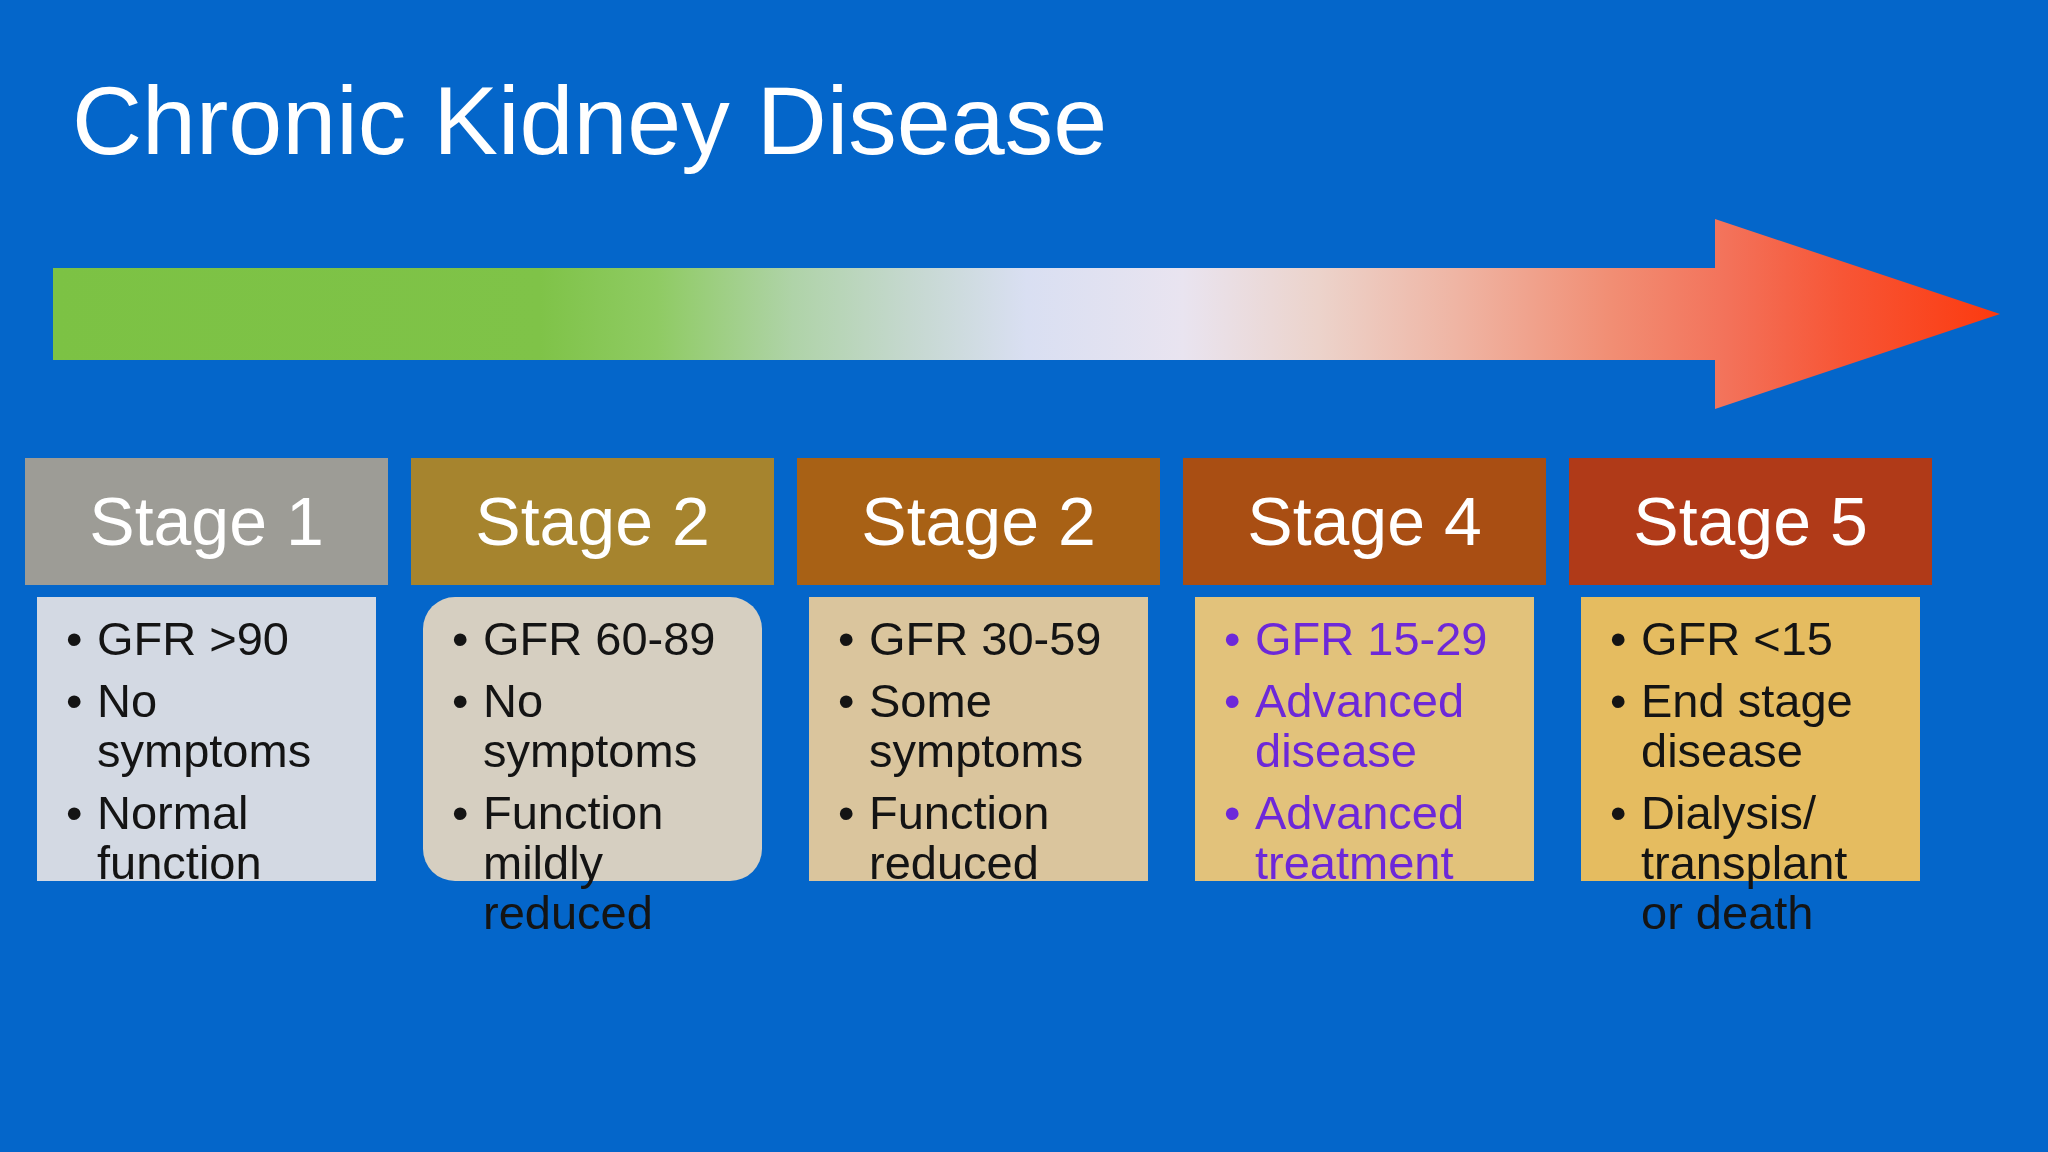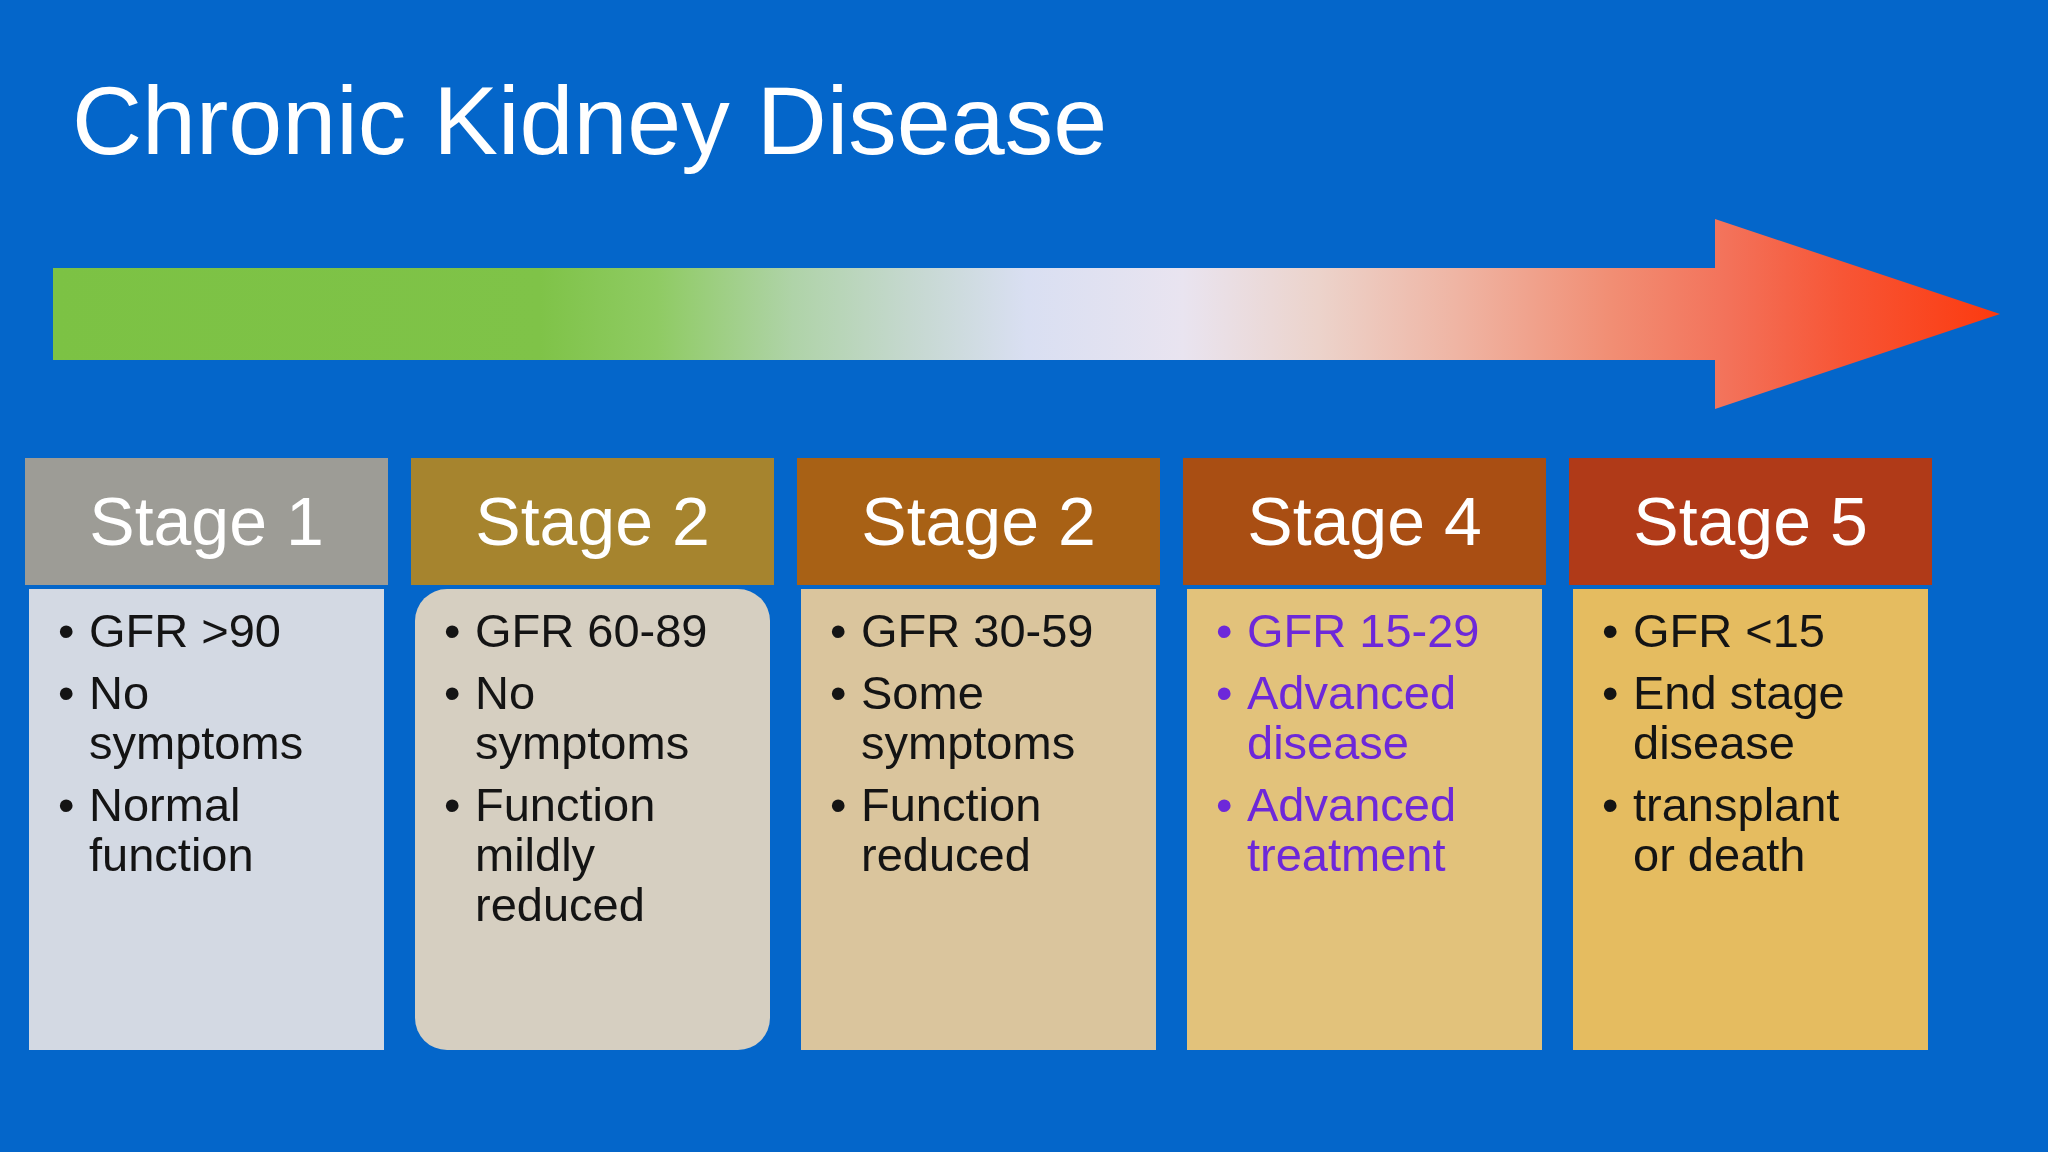--- a/index.html
+++ b/index.html
@@ -46,23 +46,23 @@
   .stage-header {
     height: 127px;
     line-height: 127px;
     text-align: center;
     font-size: 68px;
     font-weight: 400;
     color: #ffffff;
     white-space: nowrap;
   }
   .stage-body {
-    height: 461px;
+    height: 284px;
     box-sizing: border-box;
-    margin: 4px;
+    margin: 12px;
     padding: 17px 22px 0 60px;
     list-style: none;
     color: #141414;
   }
   .stage-body li {
     position: relative;
     font-size: 47px;
     line-height: 50px;
     margin: 0 0 12px 0;
   }
@@ -179,20 +179,21 @@
     <div class="stage-header" style="background: rgb(176, 58, 24); color: rgb(255, 255, 255);">Stage 5</div>
     <ul class="stage-body" style="background: rgb(229, 188, 96); color: rgb(20, 20, 20);">
           <li>
             <span class="line">GFR &lt;15</span>
           </li>
           <li>
             <span class="line">End stage</span>
             <span class="line">disease</span>
           </li>
           <li>
+            <span class="line">Dialysis/</span>
             <span class="line">transplant</span>
             <span class="line">or death</span>
           </li>
         </ul>
   </div>
 </div>
 
 </div>
 
 </body></html>

